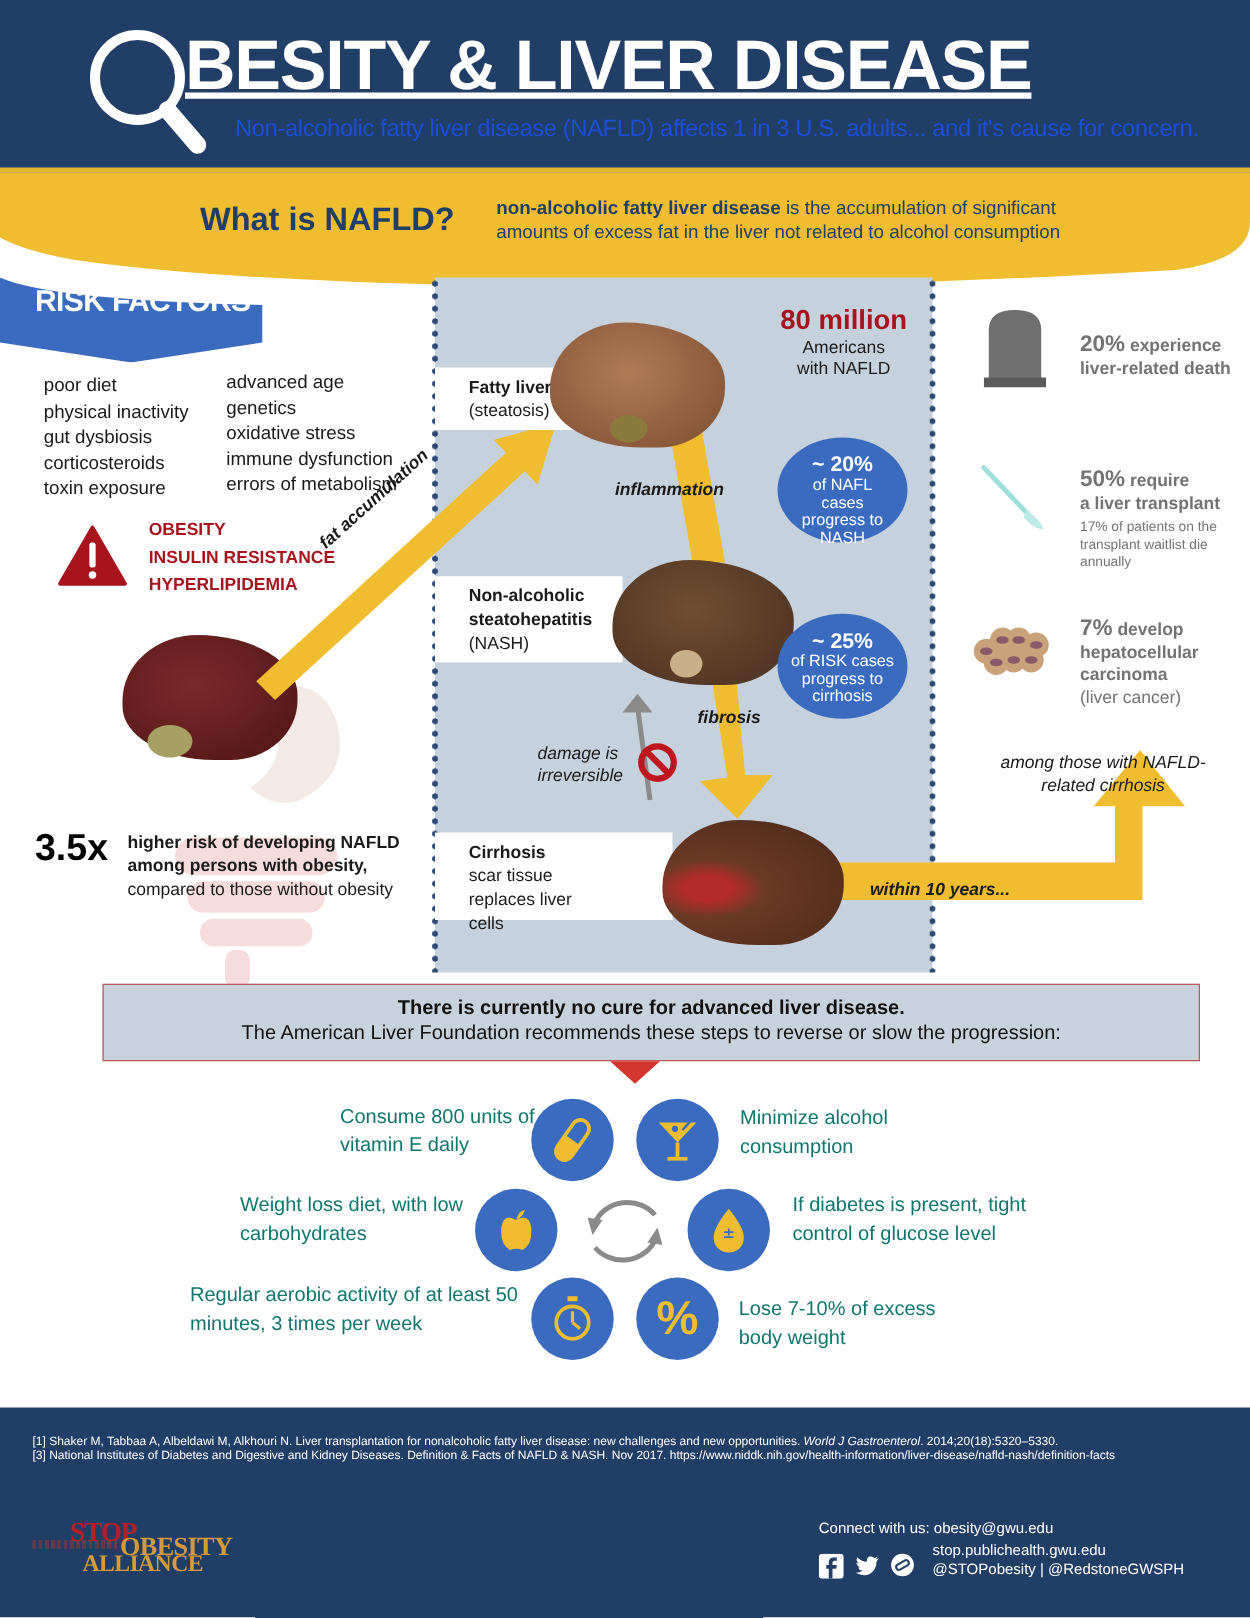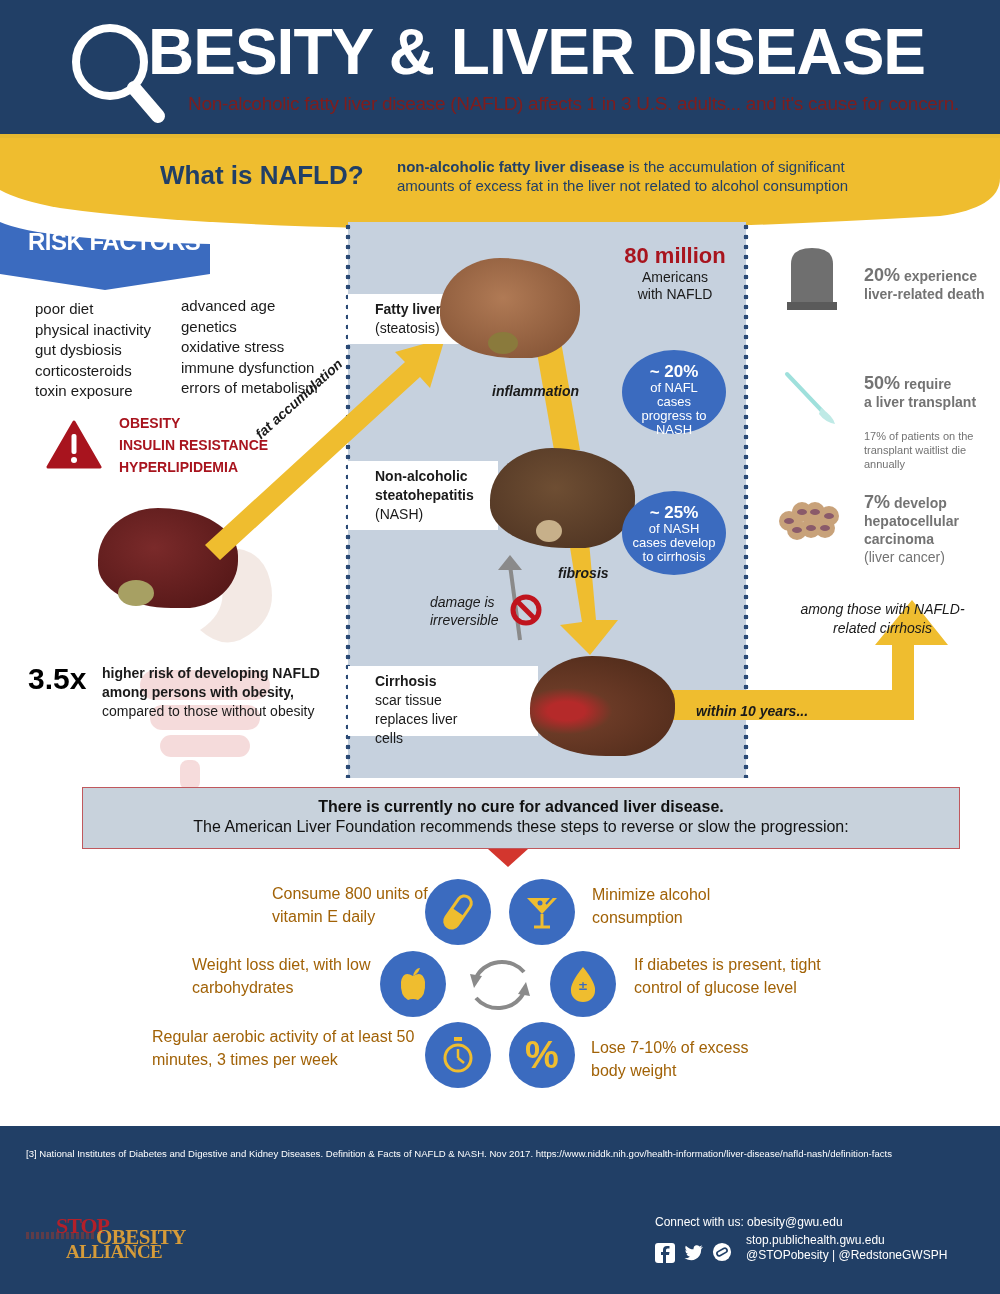--- a/index.html
+++ b/index.html
@@ -2,22 +2,22 @@
 <html><head>
 <meta charset="utf-8">
 <style>
   * { box-sizing: border-box; margin: 0; padding: 0; }
   body { width: 1000px; height: 1294px; background: #ffffff; font-family: "Liberation Sans", sans-serif; position: relative; overflow: hidden; color: #1a1a1a; }
   .abs { position: absolute; }
 
   
   .header { left: 0; top: 0; width: 1000px; height: 138px; background: #213f66; border-bottom: 4px solid #e6b830; }
   .mag { left: 62px; top: 16px; width: 110px; height: 110px; }
-  .title { left: 148px; top: 12px; font-size: 64px; font-weight: bold; color: #fff; letter-spacing: -1px; line-height: 80px; white-space: nowrap; }
-  .subtitle { left: 188px; top: 93px; font-size: 19px; color: #7f1d1d; white-space: nowrap; letter-spacing: -0.3px; }
+  .title { left: 148px; top: 12px; font-size: 56px; font-weight: bold; color: #fff; letter-spacing: -1px; line-height: 80px; white-space: nowrap; text-decoration: underline; }
+  .subtitle { left: 188px; top: 93px; font-size: 19px; color: #1d4ed8; white-space: nowrap; letter-spacing: -0.3px; }
 
   
   .banner { left: 0; top: 138px; width: 1000px; height: 92px; }
   .what-title { left: 160px; top: 160px; font-size: 26px; font-weight: bold; color: #213f66; white-space: nowrap; }
   .what-def { left: 397px; top: 157px; font-size: 15px; color: #213f66; line-height: 19px; width: 500px; }
   .what-def b { font-weight: bold; }
 
   
   .risk-tab { left: 0; top: 222px; width: 210px; height: 68px; }
   .risk-title { left: 28px; top: 228px; font-size: 24px; font-weight: bold; color: #fff; white-space: nowrap; letter-spacing: -0.5px; }
@@ -55,21 +55,21 @@
   .risk-35-text { left: 102px; top: 664px; font-size: 14px; line-height: 19px; color: #1a1a1a; }
   .risk-35-text b { font-weight: bold; }
 
   
   .nocure { left: 82px; top: 787px; width: 878px; height: 62px; background: #c8d2dc; border: 1.5px solid #c0585d; text-align: center; padding-top: 10px; }
   .nocure .l1 { font-size: 16px; font-weight: bold; color: #111; }
   .nocure .l2 { font-size: 16px; color: #111; margin-top: 2px; }
   .nocure-tri { left: 488px; top: 849px; width: 0; height: 0; border-left: 20px solid transparent; border-right: 20px solid transparent; border-top: 18px solid #d3362e; }
 
   .step-circle { width: 66px; height: 66px; border-radius: 50%; background: #3b6bbf; display: flex; align-items: center; justify-content: center; }
-  .step-text { font-size: 16px; line-height: 23px; color: #a16207; }
+  .step-text { font-size: 16px; line-height: 23px; color: #0f766e; }
 
   
   .footer { left: 0; top: 1126px; width: 1000px; height: 168px; background: #213f66; }
   .refs { left: 26px; top: 1148px; font-size: 9.6px; line-height: 11px; color: #fff; white-space: nowrap; }
   .refs i { font-style: italic; }
   .logo { left: 26px; top: 1213px; width: 150px; height: 48px; }
   .logo .stop { left: 30px; top: 0; font-family: "Liberation Serif", serif; font-size: 22px; color: #b3202a; font-weight: bold; letter-spacing: -1px; }
   .logo .ob { left: 70px; top: 12px; font-family: "Liberation Serif", serif; font-size: 21px; color: #d59b3a; font-weight: bold; letter-spacing: -0.5px; }
   .logo .al { left: 40px; top: 28px; font-family: "Liberation Serif", serif; font-size: 19px; color: #d59b3a; font-weight: bold; letter-spacing: -0.5px; }
   .logo .tiny { left: 0; top: 19px; width: 70px; height: 7px; background: repeating-linear-gradient(90deg, #7a3b3b 0 3px, transparent 3px 5px); opacity: 0.7; }
@@ -189,40 +189,40 @@
   <div class="num">80 million</div>
   <div class="txt" style="width:80px;margin:0 auto;">Americans with NAFLD</div>
 </div>
 
 <div class="abs circle-stat" style="left:622px;top:350px;">
   <div class="big">~ 20%</div>
   <div style="width:84px;margin:0 auto;">of NAFL cases progress to NASH</div>
 </div>
 <div class="abs circle-stat" style="left:622px;top:491px;">
   <div class="big">~ 25%</div>
-  <div style="width:84px;margin:0 auto;">of NASH cases develop to cirrhosis</div>
+  <div style="width:84px;margin:0 auto;">of RISK cases progress to cirrhosis</div>
 </div>
 
 <svg class="abs" style="left:787px;top:246px;width:50px;height:64px;" viewBox="0 0 50 64">
   <path d="M4,58 L4,18 Q4,2 25,2 Q46,2 46,18 L46,58 Z" fill="#6f6f6f"></path>
   <rect x="0" y="56" width="50" height="8" fill="#5a5a5a"></rect>
 </svg>
 <div class="abs outcome" style="left:864px;top:266px;">
   <span class="pct">20%</span> <b>experience</b><br>
   <b>liver-related death</b>
 </div>
 
 <svg class="abs" style="left:783px;top:370px;width:56px;height:56px;" viewBox="0 0 56 56">
   <line x1="4" y1="4" x2="40" y2="42" stroke="#9fe0dc" stroke-width="4" stroke-linecap="round"></line>
   <path d="M38,38 Q50,46 52,54 Q42,52 36,44 Z" fill="#bfeae6"></path>
 </svg>
 <div class="abs outcome" style="left:864px;top:374px;width:130px;">
   <span class="pct">50%</span> <b>require</b><br>
   <b>a liver transplant</b>
-  <div class="small" style="margin-top:18px;width:115px;">17% of patients on the transplant waitlist die annually</div>
+  <div class="small" style="margin-top:4px;width:115px;">17% of patients on the transplant waitlist die annually</div>
 </div>
 
 <svg class="abs" style="left:777px;top:500px;width:66px;height:42px;" viewBox="0 0 66 42">
   <g fill="#c8a27a">
       <circle cx="12" cy="21" r="10"></circle>
       <circle cx="25" cy="12" r="10"></circle>
       <circle cx="38" cy="12" r="10"></circle>
       <circle cx="52" cy="16" r="10"></circle>
       <circle cx="20" cy="30" r="10"></circle>
       <circle cx="34" cy="28" r="10"></circle>
@@ -307,20 +307,21 @@
       <line x1="18" y1="22" x2="24" y2="27" stroke="#efbd2f" stroke-width="2.5"></line>
     </svg>
 </div>
 <div class="abs step-circle" style="left:509px;top:1022px;">
   <span style="font-size:38px;font-weight:bold;color:#efbd2f;">%</span>
 </div>
 <div class="abs step-text" style="left:591px;top:1036px;width:180px;">Lose 7-10% of excess body weight</div>
 
 <div class="abs footer"></div>
 <div class="abs refs">
+  <div><span>[1] Shaker M, Tabbaa A, Albeldawi M, Alkhouri N. Liver transplantation for nonalcoholic fatty liver disease: new challenges and new opportunities. </span><i>World J Gastroenterol</i><span>. 2014;20(18):5320–5330.</span></div>
   <div><span>[3] National Institutes of Diabetes and Digestive and Kidney Diseases. Definition &amp; Facts of NAFLD &amp; NASH. Nov 2017. https://www.niddk.nih.gov/health-information/liver-disease/nafld-nash/definition-facts</span></div>
 </div>
 
 <div class="abs logo">
   <div class="abs tiny"></div>
   <div class="abs stop">STOP</div>
   <div class="abs ob">OBESITY</div>
   <div class="abs al">ALLIANCE</div>
 </div>
 <div class="abs product">

